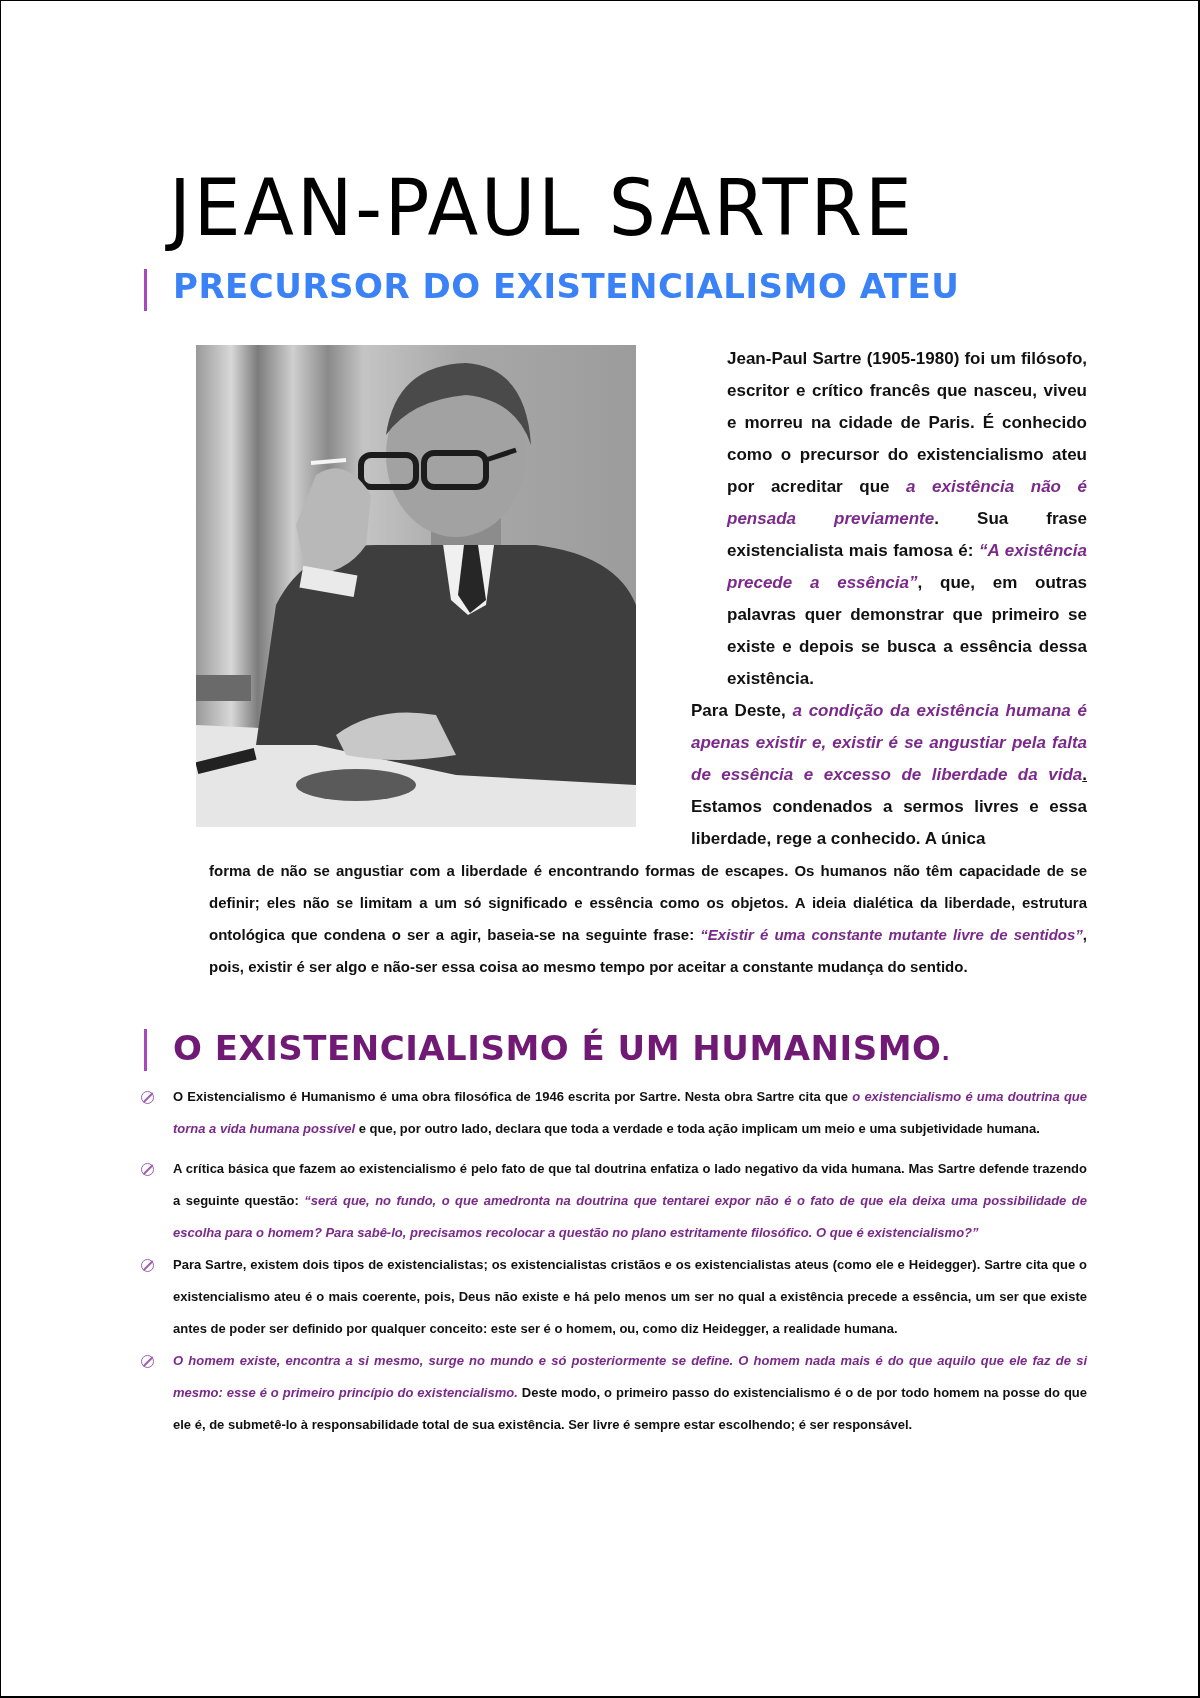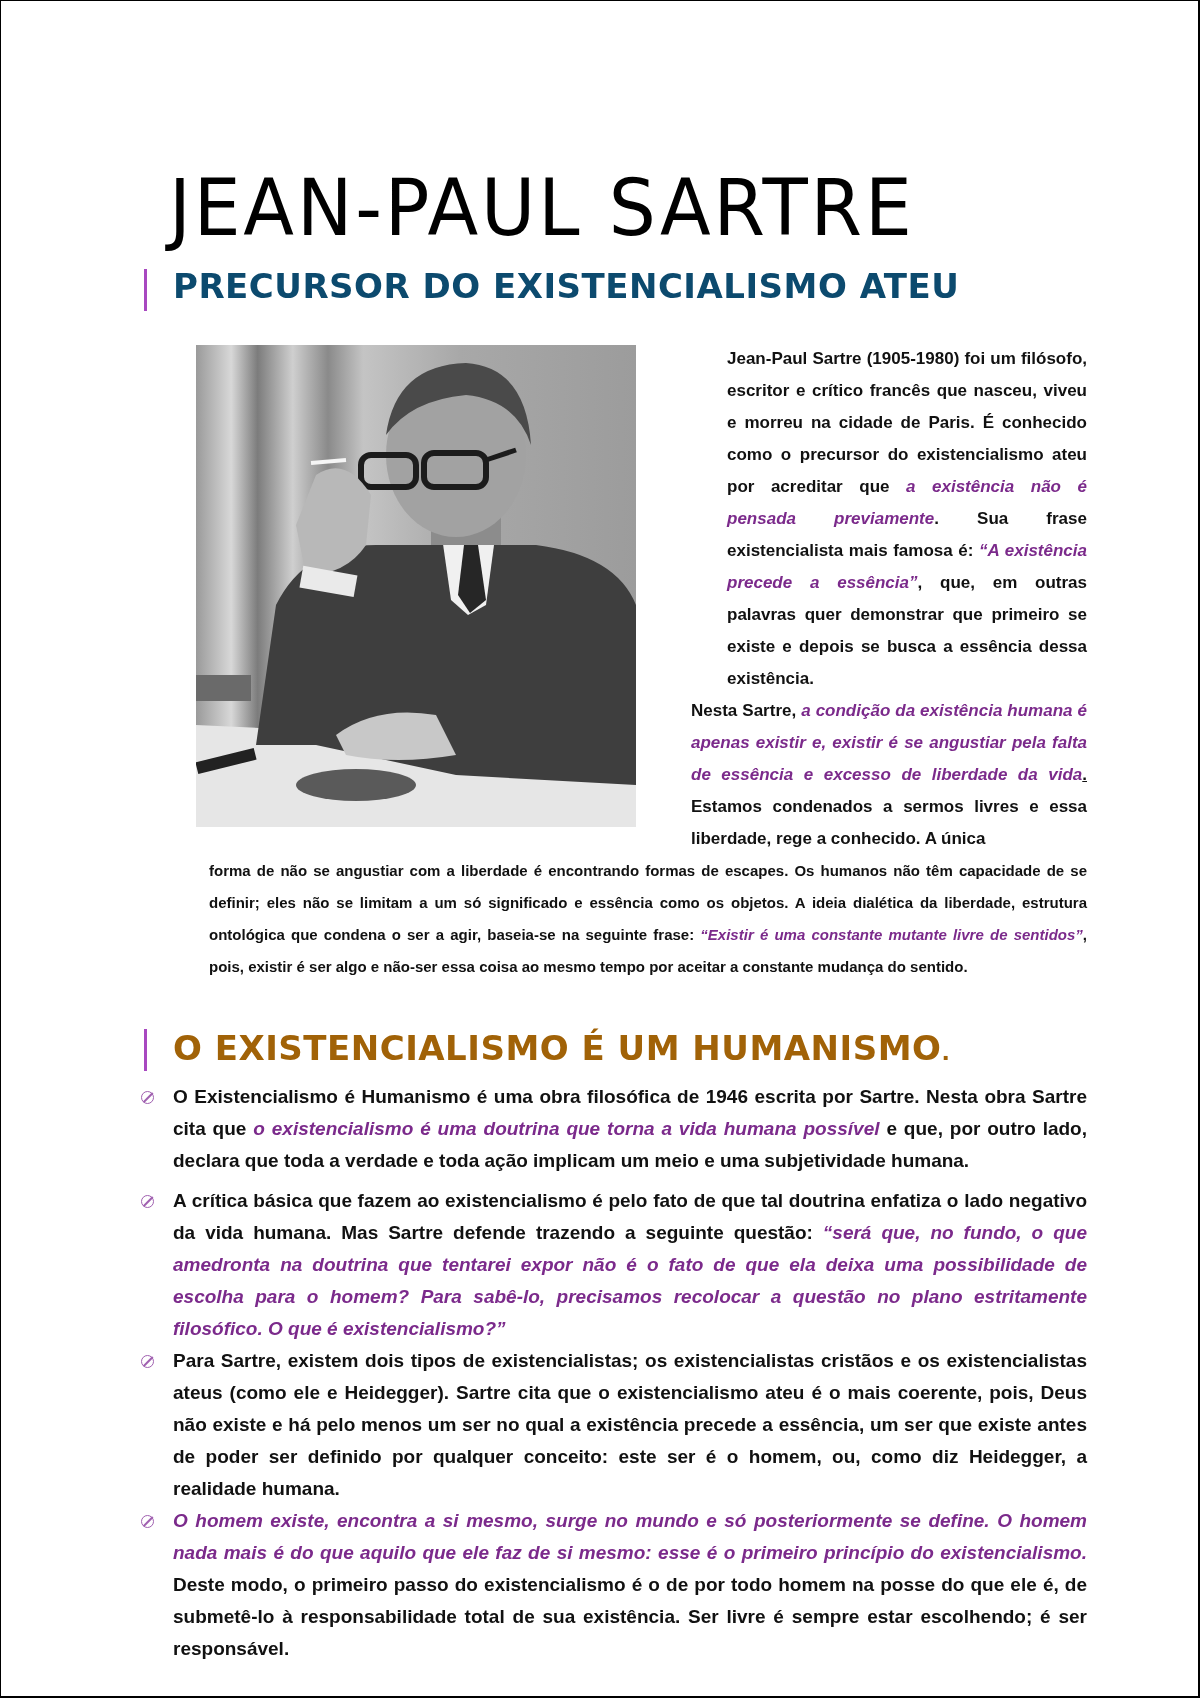--- a/index.html
+++ b/index.html
@@ -14,26 +14,26 @@
     position: absolute; left: 168px; top: 168px;
     font-family: "DejaVu Sans", sans-serif; font-weight: normal;
     font-size: 78px; letter-spacing: 3px; color: #000; line-height: 1;
     transform: scaleX(0.95); transform-origin: left top;
   }
   .accent-bar {
     position: absolute; width: 3px; background: #a848c0;
   }
   .subtitle {
     position: absolute; left: 172px; top: 268px;
-    font-family: "DejaVu Sans", sans-serif; font-size: 34px; color: #0c4a6e;
+    font-family: "DejaVu Sans", sans-serif; font-size: 34px; color: #3b82f6;
     line-height: 1; letter-spacing: 0.5px;
   }
   .h2 {
     position: absolute; left: 172px; top: 1030px;
-    font-family: "DejaVu Sans", sans-serif; font-size: 34px; color: #a16207;
+    font-family: "DejaVu Sans", sans-serif; font-size: 34px; color: #701a75;
     line-height: 1; letter-spacing: 0.5px;
   }
   .h2 .dot { font-size: 22px; }
   .photo {
     position: absolute; left: 195px; top: 344px; width: 440px; height: 482px;
     overflow: hidden; background: #bdbdbd;
   }
   .body-text {
     font-family: "Liberation Sans", sans-serif; font-weight: bold;
     font-size: 17px; color: #111; line-height: 32px; text-align: justify;
@@ -109,34 +109,34 @@
   </div>
 
   <div class="col-right body-text">
     <p>
       <span>Jean-Paul Sartre (1905-1980) foi um filósofo, escritor e crítico francês que nasceu, viveu e morreu na cidade de Paris. É conhecido como o precursor do existencialismo ateu por acreditar que </span><span class="purple">a existência não é pensada previamente</span><span>. Sua frase existencialista mais famosa é: </span><span class="purple">“A existência precede a essência”</span><span>, que, em outras palavras quer demonstrar que primeiro se existe e depois se busca a essência dessa existência.</span>
     </p>
   </div>
 
   <div class="col-mid body-text">
     <p>
-      <span>Nesta Sartre, </span><span class="purple">a condição da existência humana é apenas existir e, existir é se angustiar pela falta de essência e excesso de liberdade da vida</span><span class="u">.</span><span> Estamos condenados a sermos livres e essa liberdade, rege a conhecido. A única</span>
+      <span>Para Deste, </span><span class="purple">a condição da existência humana é apenas existir e, existir é se angustiar pela falta de essência e excesso de liberdade da vida</span><span class="u">.</span><span> Estamos condenados a sermos livres e essa liberdade, rege a conhecido. A única</span>
     </p>
   </div>
 
   <div class="col-full body-text" style="font-size:15px;">
     <p>
       <span>forma de não se angustiar com a liberdade é encontrando formas de escapes. Os humanos não têm capacidade de se definir; eles não se limitam a um só significado e essência como os objetos. A ideia dialética da liberdade, estrutura ontológica que condena o ser a agir, baseia-se na seguinte frase: </span><span class="purple">“Existir é uma constante mutante livre de sentidos”</span><span>, pois, existir é ser algo e não-ser essa coisa ao mesmo tempo por aceitar a constante mudança do sentido.</span>
     </p>
   </div>
 
   <div class="accent-bar" style="left:143px; top:1028px; height:42px;"></div>
   <h2 class="h2"><span>O EXISTENCIALISMO É UM HUMANISMO</span><span class="dot">.</span></h2>
 
-  <div class="bullets body-text" style="font-size:19px;">
+  <div class="bullets body-text" style="font-size:13px;">
     <div class="bullet gap">
       <span class="bullet-icon"></span>
       <p><span>O Existencialismo é Humanismo é uma obra filosófica de 1946 escrita por Sartre. Nesta obra Sartre cita que </span><span class="purple">o existencialismo é uma doutrina que torna a vida humana possível</span><span> e que, por outro lado, declara que toda a verdade e toda ação implicam um meio e uma subjetividade humana.</span></p>
     </div>
     <div class="bullet">
       <span class="bullet-icon"></span>
       <p><span>A crítica básica que fazem ao existencialismo é pelo fato de que tal doutrina enfatiza o lado negativo da vida humana. Mas Sartre defende trazendo a seguinte questão: </span><span class="purple">“será que, no fundo, o que amedronta na doutrina que tentarei expor não é o fato de que ela deixa uma possibilidade de escolha para o homem? Para sabê-lo, precisamos recolocar a questão no plano estritamente filosófico. O que é existencialismo?”</span><span></span></p>
     </div>
     <div class="bullet">
       <span class="bullet-icon"></span>

